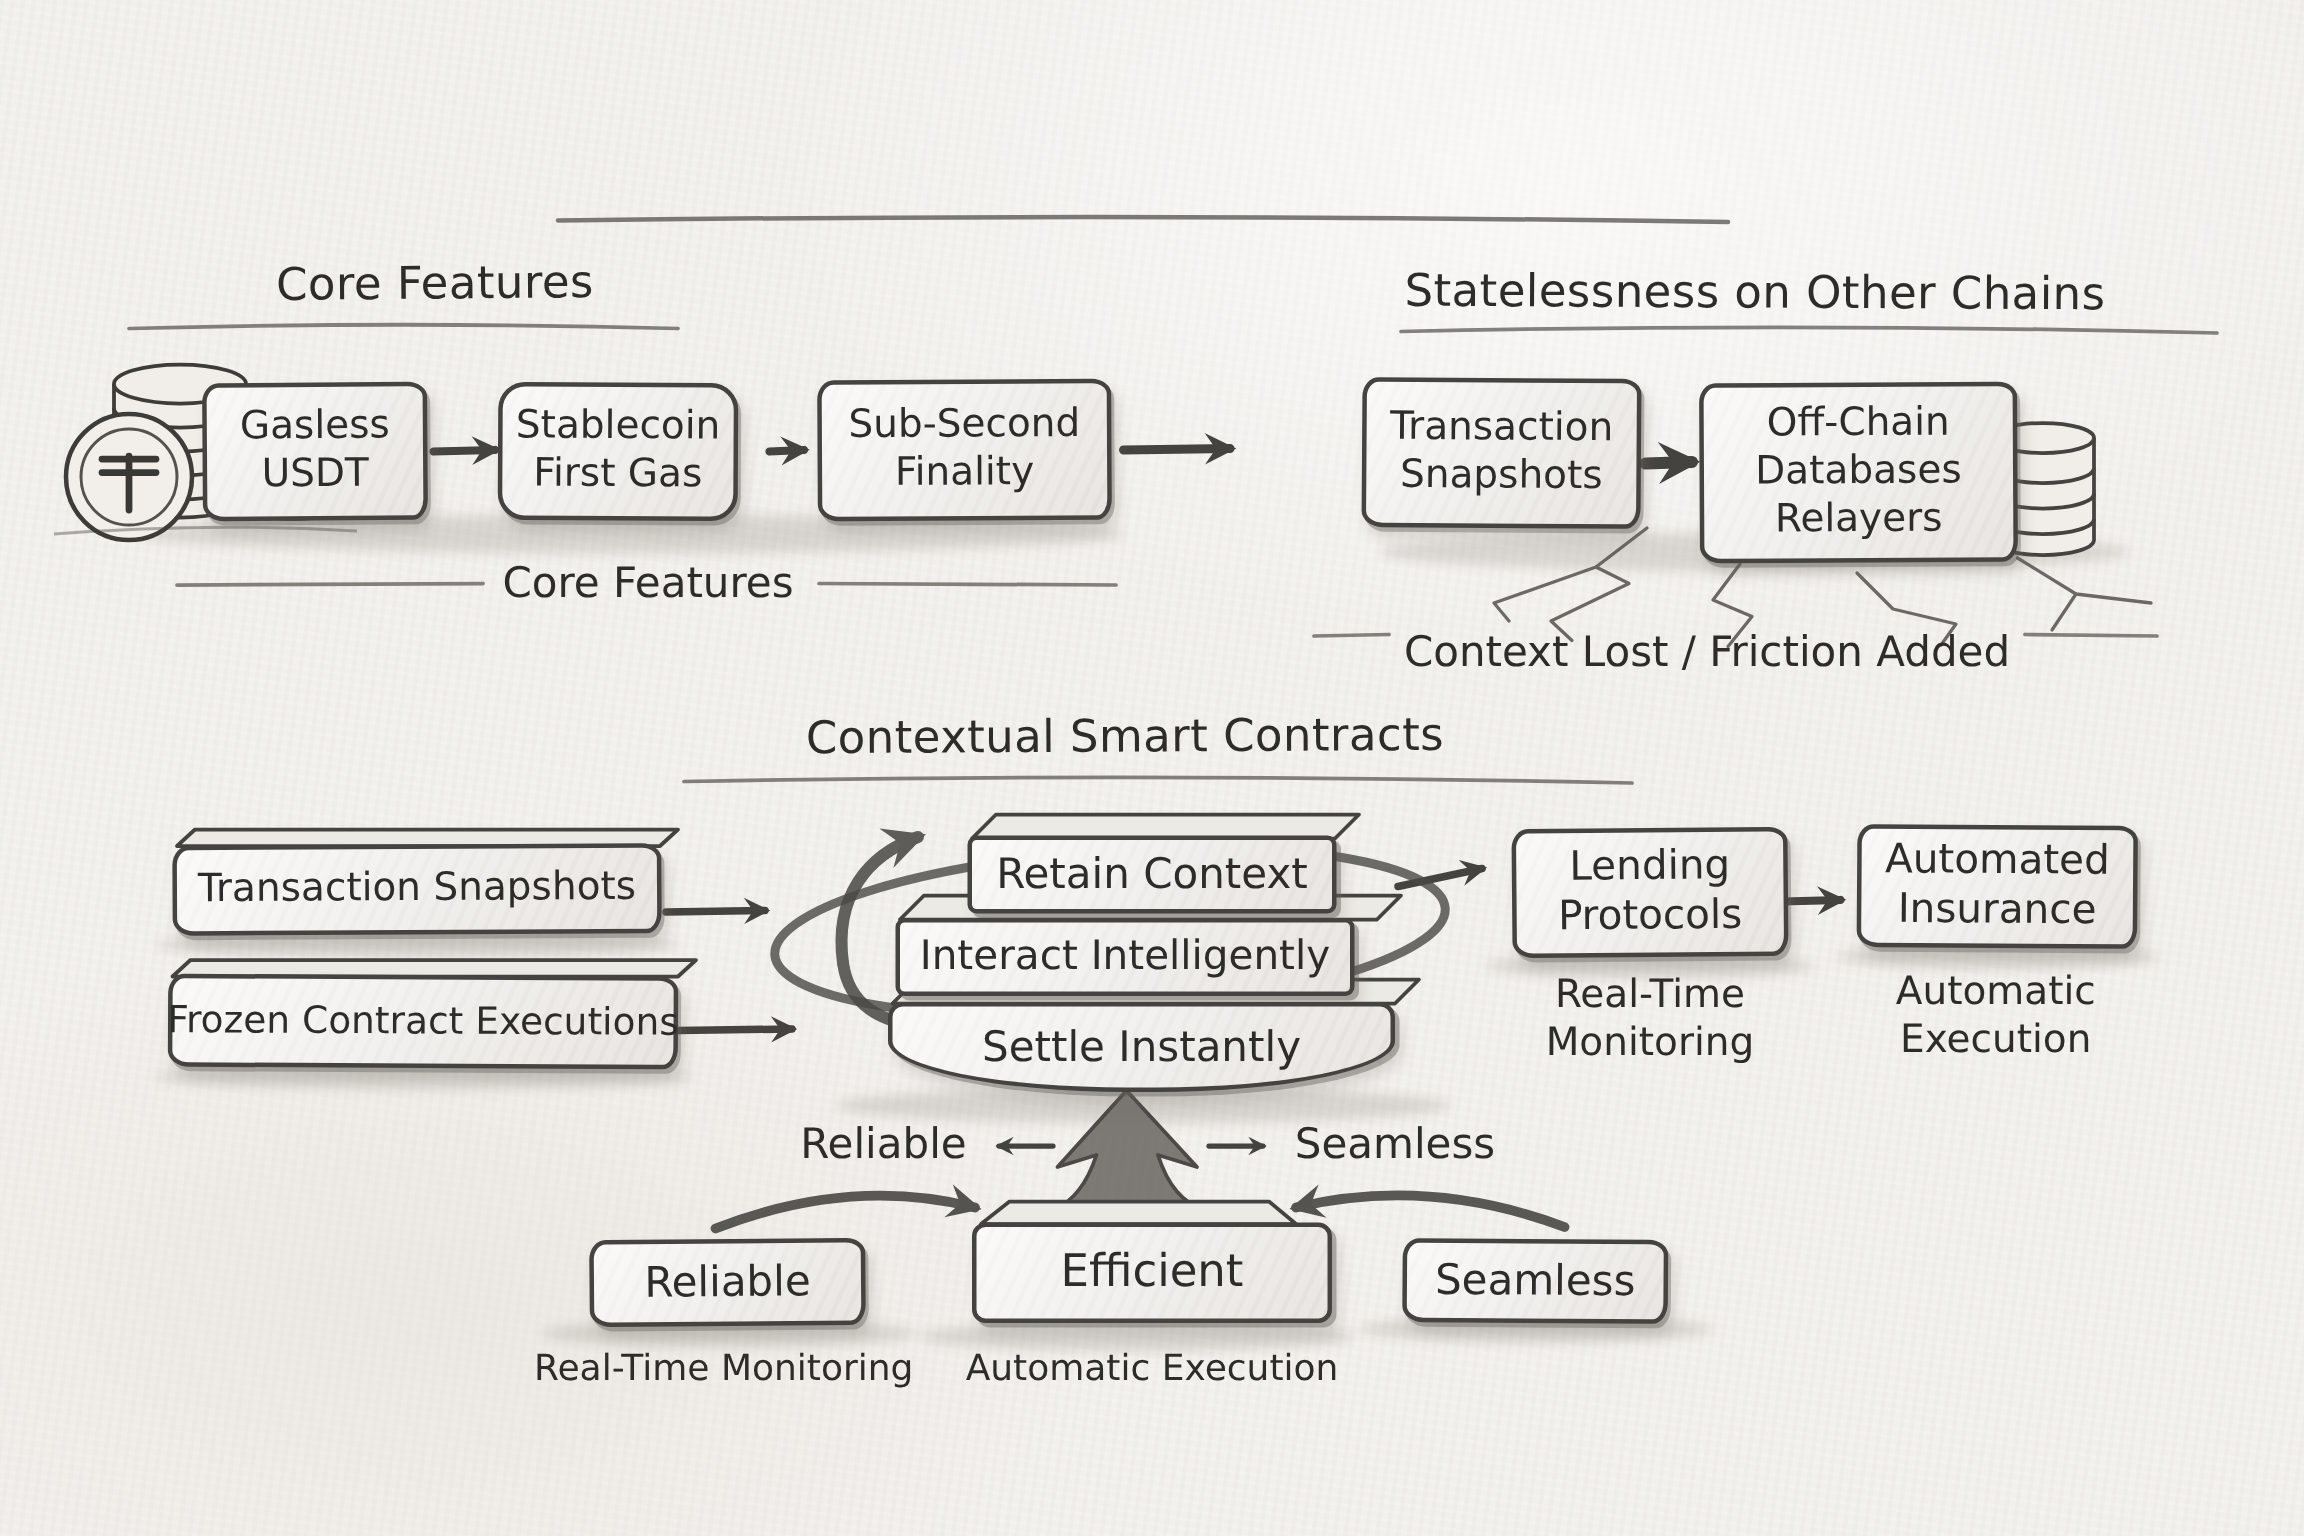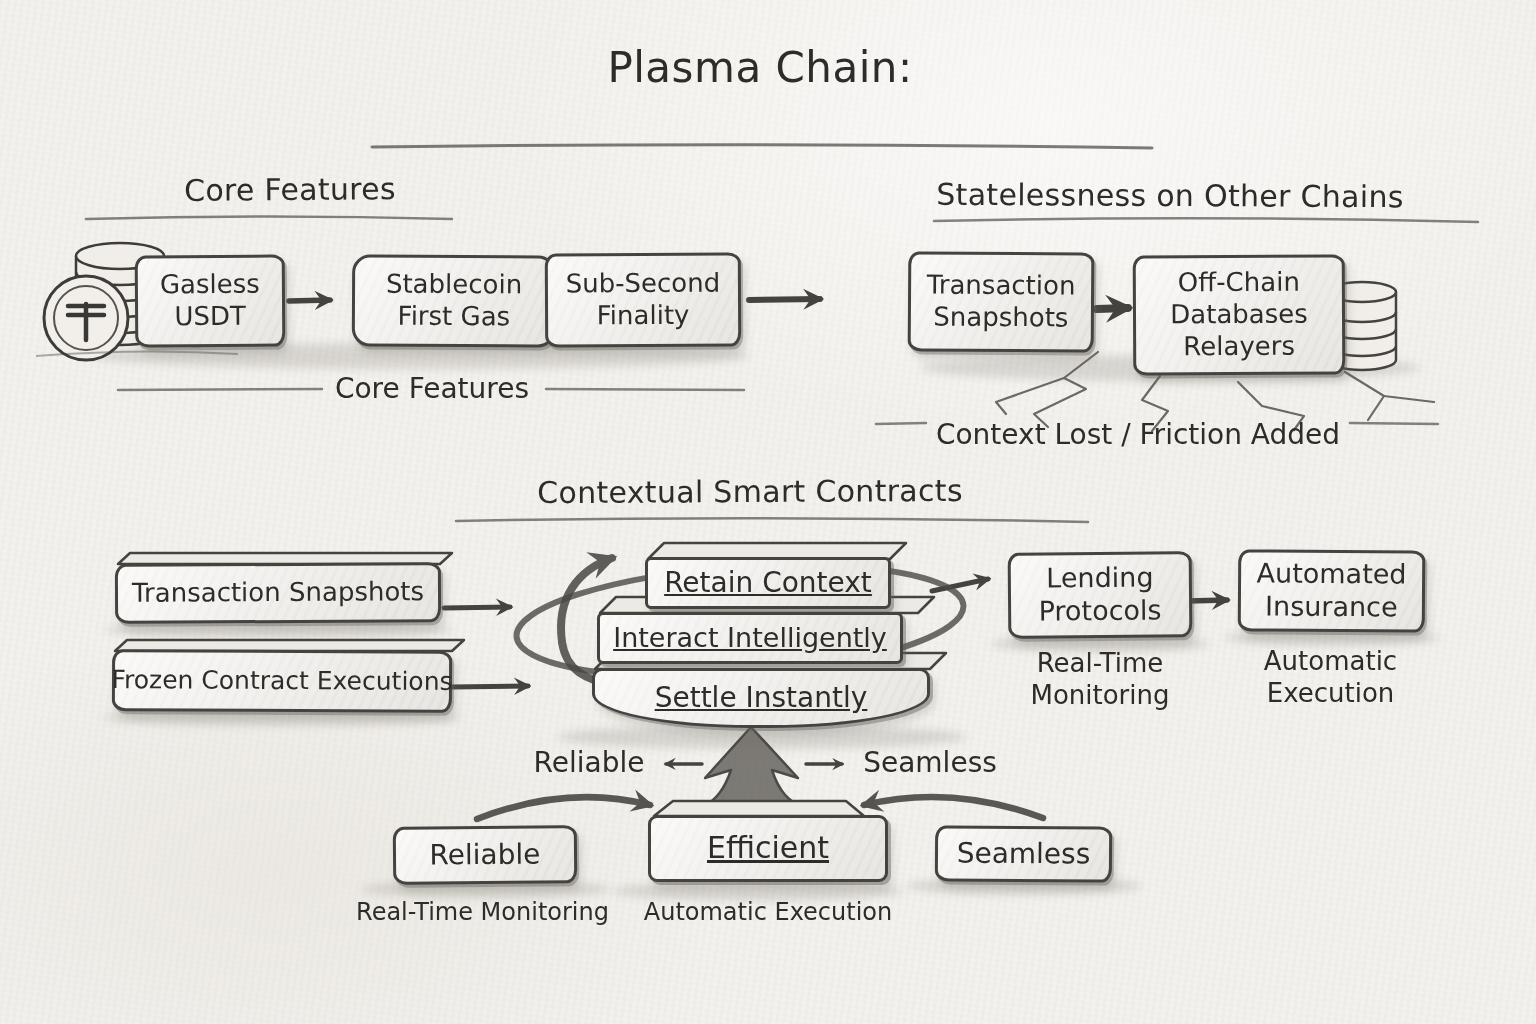--- a/index.html
+++ b/index.html
@@ -17,21 +17,21 @@
   .cap{font-size:28px;}
   .small-cap{font-size:24px;white-space:nowrap;}
   .bx{position:absolute;z-index:2;box-sizing:border-box;display:flex;align-items:center;justify-content:center;
     text-align:center;border:3px solid #454340;color:#2e2c29;font-size:26px;line-height:1.22;
     border-radius:11px 13px 10px 14px / 13px 10px 14px 11px;
     background:
       linear-gradient(135deg, rgba(255,255,255,.55), rgba(183,178,171,.22)),
       repeating-linear-gradient(115deg, rgba(120,115,108,.06) 0 3px, rgba(0,0,0,0) 3px 9px),
       #f6f4f1;
     box-shadow:2px 3px 0 rgba(95,92,88,.38), 4px 7px 9px rgba(120,115,108,.25);}
-  .slab{border-radius:6px;box-shadow:3px 3px 0 rgba(95,92,88,.42), 5px 8px 9px rgba(120,115,108,.22);text-decoration:underline;}
+  .slab{border-radius:6px;box-shadow:3px 3px 0 rgba(95,92,88,.42), 5px 8px 9px rgba(120,115,108,.22);}
   .settle{border-radius:10px 10px 160px 160px / 10px 10px 34px 34px;}
   .nowrap{white-space:nowrap;}
 </style>
 </head>
 <body>
 
 <div class="stage">
 
   <svg class="decor" width="1536" height="1024" viewBox="0 0 1536 1024">
     <defs>
@@ -138,28 +138,27 @@
     <g stroke="#55524d" stroke-width="2.2" fill="none" opacity="0.85" stroke-linejoin="round" stroke-linecap="round">
       <path d="M 1098 352 L 1064 378 L 1086 389 L 1034 414 L 1048 427"></path>
       <path d="M 1064 378 L 996 402 L 1006 414"></path>
       <path d="M 1160 376 L 1142 400 L 1168 411 L 1152 431"></path>
       <path d="M 1238 382 L 1262 406 L 1304 416 L 1294 430"></path>
       <path d="M 1345 372 L 1384 396 L 1434 402"></path>
       <path d="M 1384 396 L 1368 420"></path>
     </g>
   </svg>
 
-  <div class="txt" style="left:370px;top:42px;width:780px;font-size:42px;letter-spacing:.5px;">Plasma Chain:</div>
 
   <div class="txt hdr" style="left:150px;top:172px;width:280px;transform:rotate(-0.5deg);">Core Features</div>
   <div class="txt hdr" style="left:920px;top:178px;width:500px;transform:rotate(0.3deg);">Statelessness on Other Chains</div>
   <div class="txt hdr" style="left:500px;top:474px;width:500px;transform:rotate(-0.3deg);">Contextual Smart Contracts</div>
 
   <div class="bx" style="left:135px;top:255px;width:150px;height:92px;transform:rotate(-0.4deg);">Gasless USDT</div>
-  <div class="bx" style="left:352px;top:255px;width:204px;height:92px;transform:rotate(0.3deg);border-radius:18px;">Stablecoin First Gas</div>
+  <div class="bx" style="left:332px;top:255px;width:160px;height:92px;transform:rotate(0.3deg);border-radius:18px;">Stablecoin First Gas</div>
   <div class="bx" style="left:545px;top:253px;width:196px;height:94px;transform:rotate(-0.3deg);">Sub-Second Finality</div>
   <div class="txt cap" style="left:332px;top:372px;width:200px;">Core Features</div>
 
   <div class="bx" style="left:908px;top:252px;width:186px;height:100px;transform:rotate(0.4deg);">Transaction Snapshots</div>
   <div class="bx" style="left:1133px;top:255px;width:212px;height:120px;transform:rotate(-0.3deg);">Off-Chain Databases Relayers</div>
   <div class="txt cap" style="left:928px;top:418px;width:420px;">Context Lost / Friction Added</div>
 
   <div class="bx nowrap" style="left:115px;top:563px;width:326px;height:60px;font-size:26px;transform:rotate(-0.3deg);">Transaction Snapshots</div>
   <div class="bx nowrap" style="left:112px;top:650px;width:340px;height:62px;font-size:25px;transform:rotate(0.3deg);">Frozen Contract Executions</div>
 

